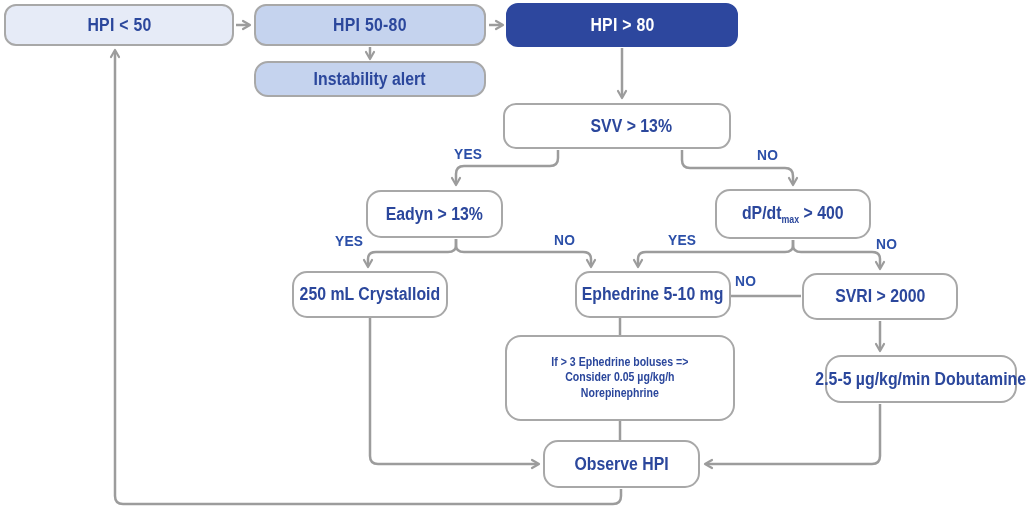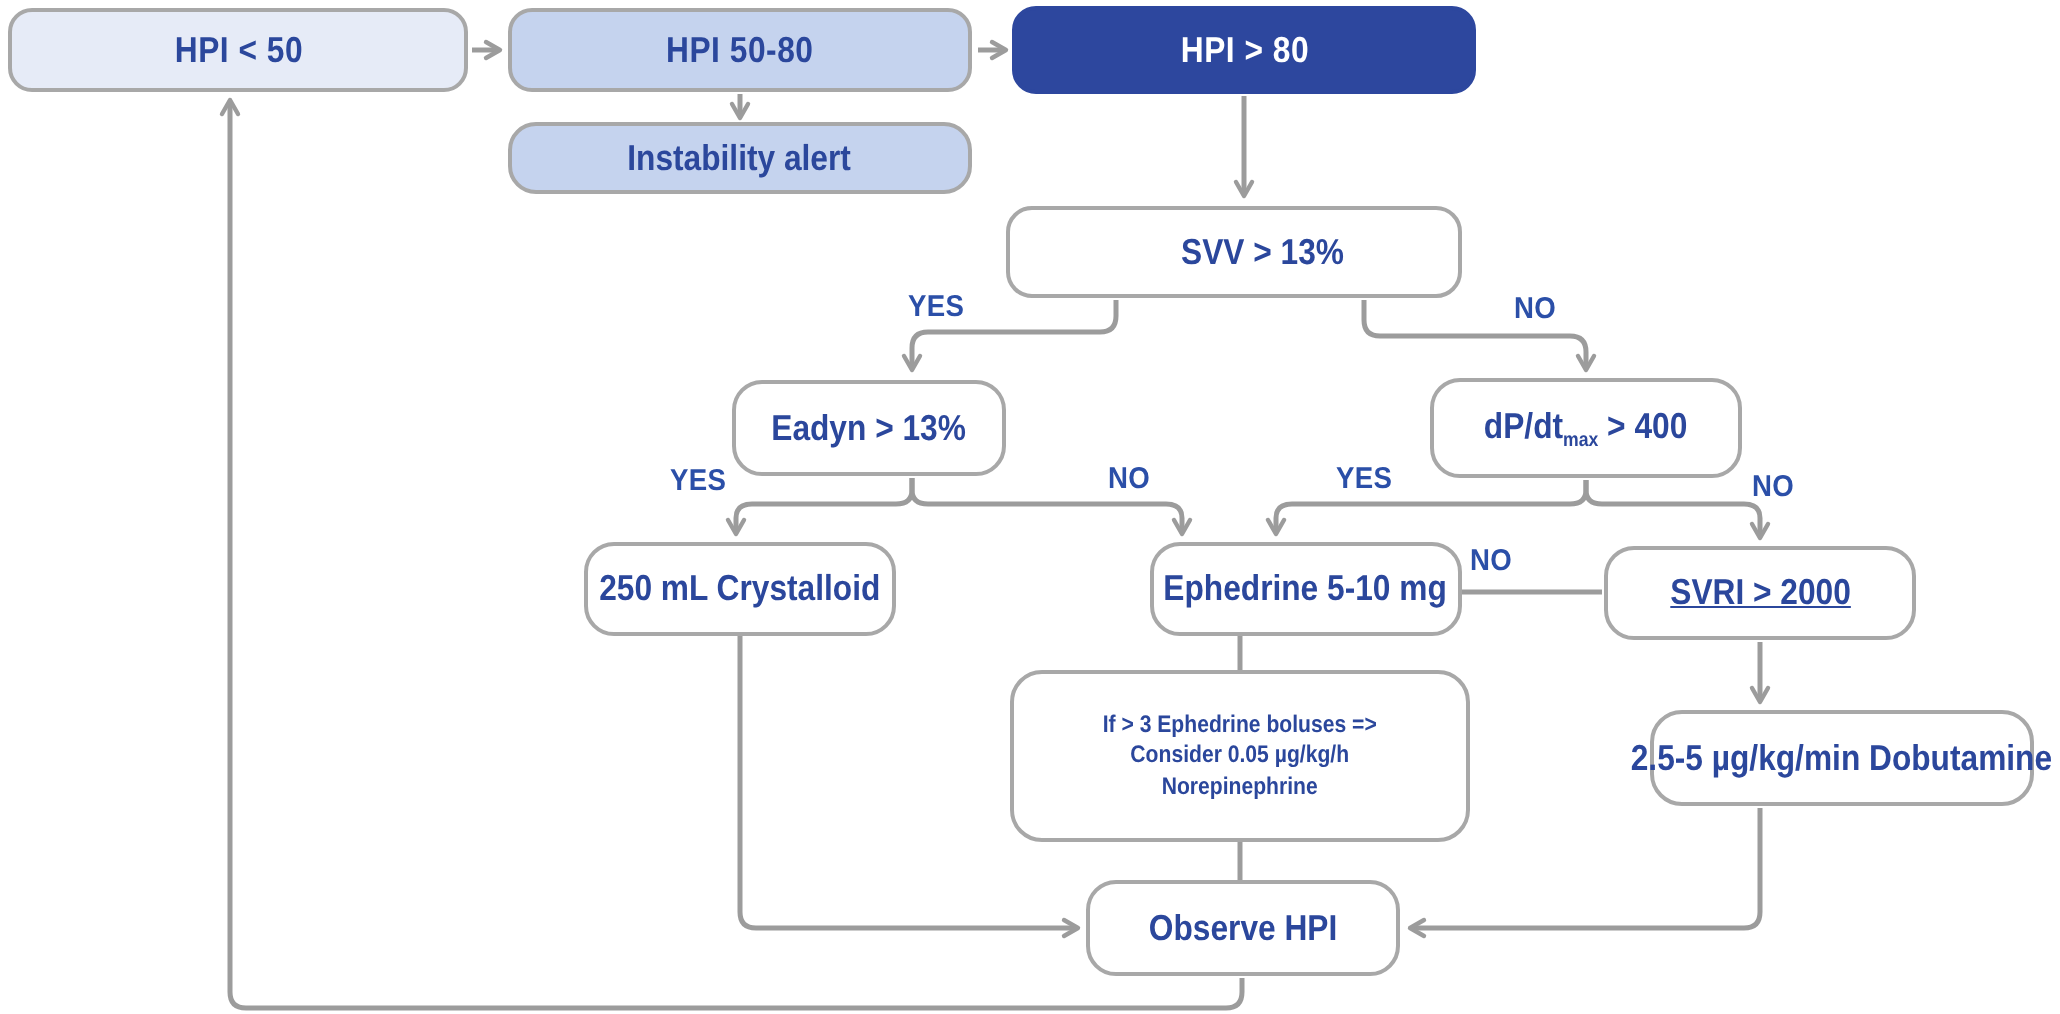--- a/index.html
+++ b/index.html
@@ -94,21 +94,21 @@
   </div>
 
   <div class="node mid" style="left:292px;top:271px;width:156px;height:47px;border-radius:15px;">
     <span>250 mL Crystalloid</span>
   </div>
 
   <div class="node mid" style="left:543px;top:271px;width:156px;height:47px;border-radius:15px;margin-left:32px;">
     <span>Ephedrine 5-10 mg</span>
   </div>
 
-  <div class="node mid" style="left:802px;top:273px;width:156px;height:47px;border-radius:15px;text-decoration:underline;">
+  <div class="node mid" style="left:802px;top:273px;width:156px;height:47px;border-radius:15px;">
     <span>SVRI &gt; 2000</span>
   </div>
 
   <div class="node mid" style="left:825px;top:355px;width:192px;height:48px;border-radius:16px;">
     <span>2.5-5 µg/kg/min Dobutamine</span>
   </div>
 
   <div class="node multi" style="left:505px;top:335px;width:230px;height:86px;border-radius:16px;">
     <span>
       <span>If &gt; 3 Ephedrine boluses =&gt;</span><br>

